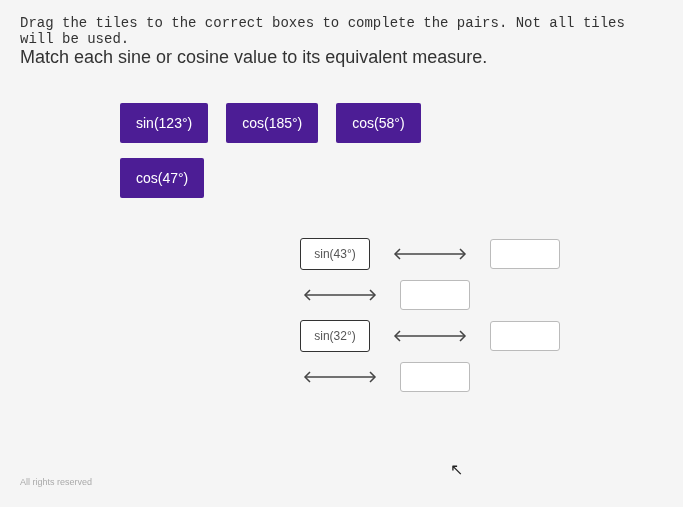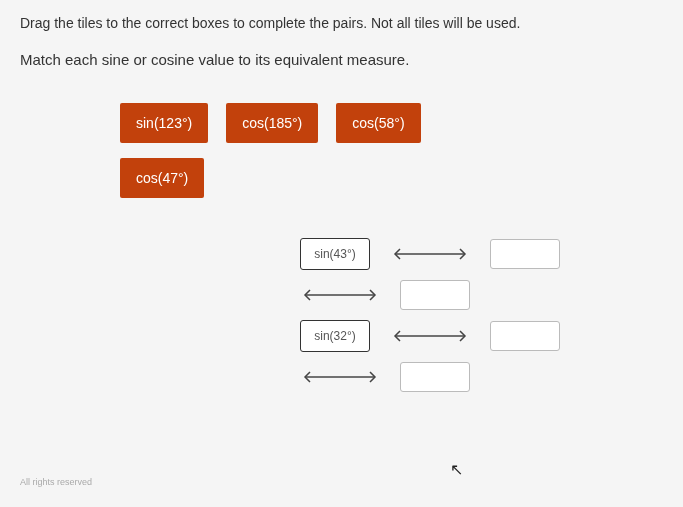--- a/index.html
+++ b/index.html
@@ -7,37 +7,37 @@
       font-family: Arial, sans-serif;
       background: #f5f5f5;
       width: 683px;
       height: 507px;
       padding: 15px 20px;
       color: #333;
       overflow: hidden;
     }
     .instructions {
       font-size: 14px;
-      margin-bottom: 20px;
+      font-family: Liberation Mono, monospace;
     }
     .subtitle {
-      font-size: 15px;
+      font-size: 18px;
       margin-bottom: 35px;
     }
     .tiles-area {
       margin-left: 100px;
       margin-bottom: 40px;
     }
     .tile-row {
       display: flex;
       gap: 18px;
       margin-bottom: 15px;
     }
     .tile {
-      background: #c2410c;
+      background: #4c1d95;
       color: #fff;
       padding: 12px 16px;
       font-size: 14px;
       font-weight: 500;
       cursor: move;
       border-radius: 2px;
       white-space: nowrap;
     }
     .pairs-area {
       margin-left: 280px;

